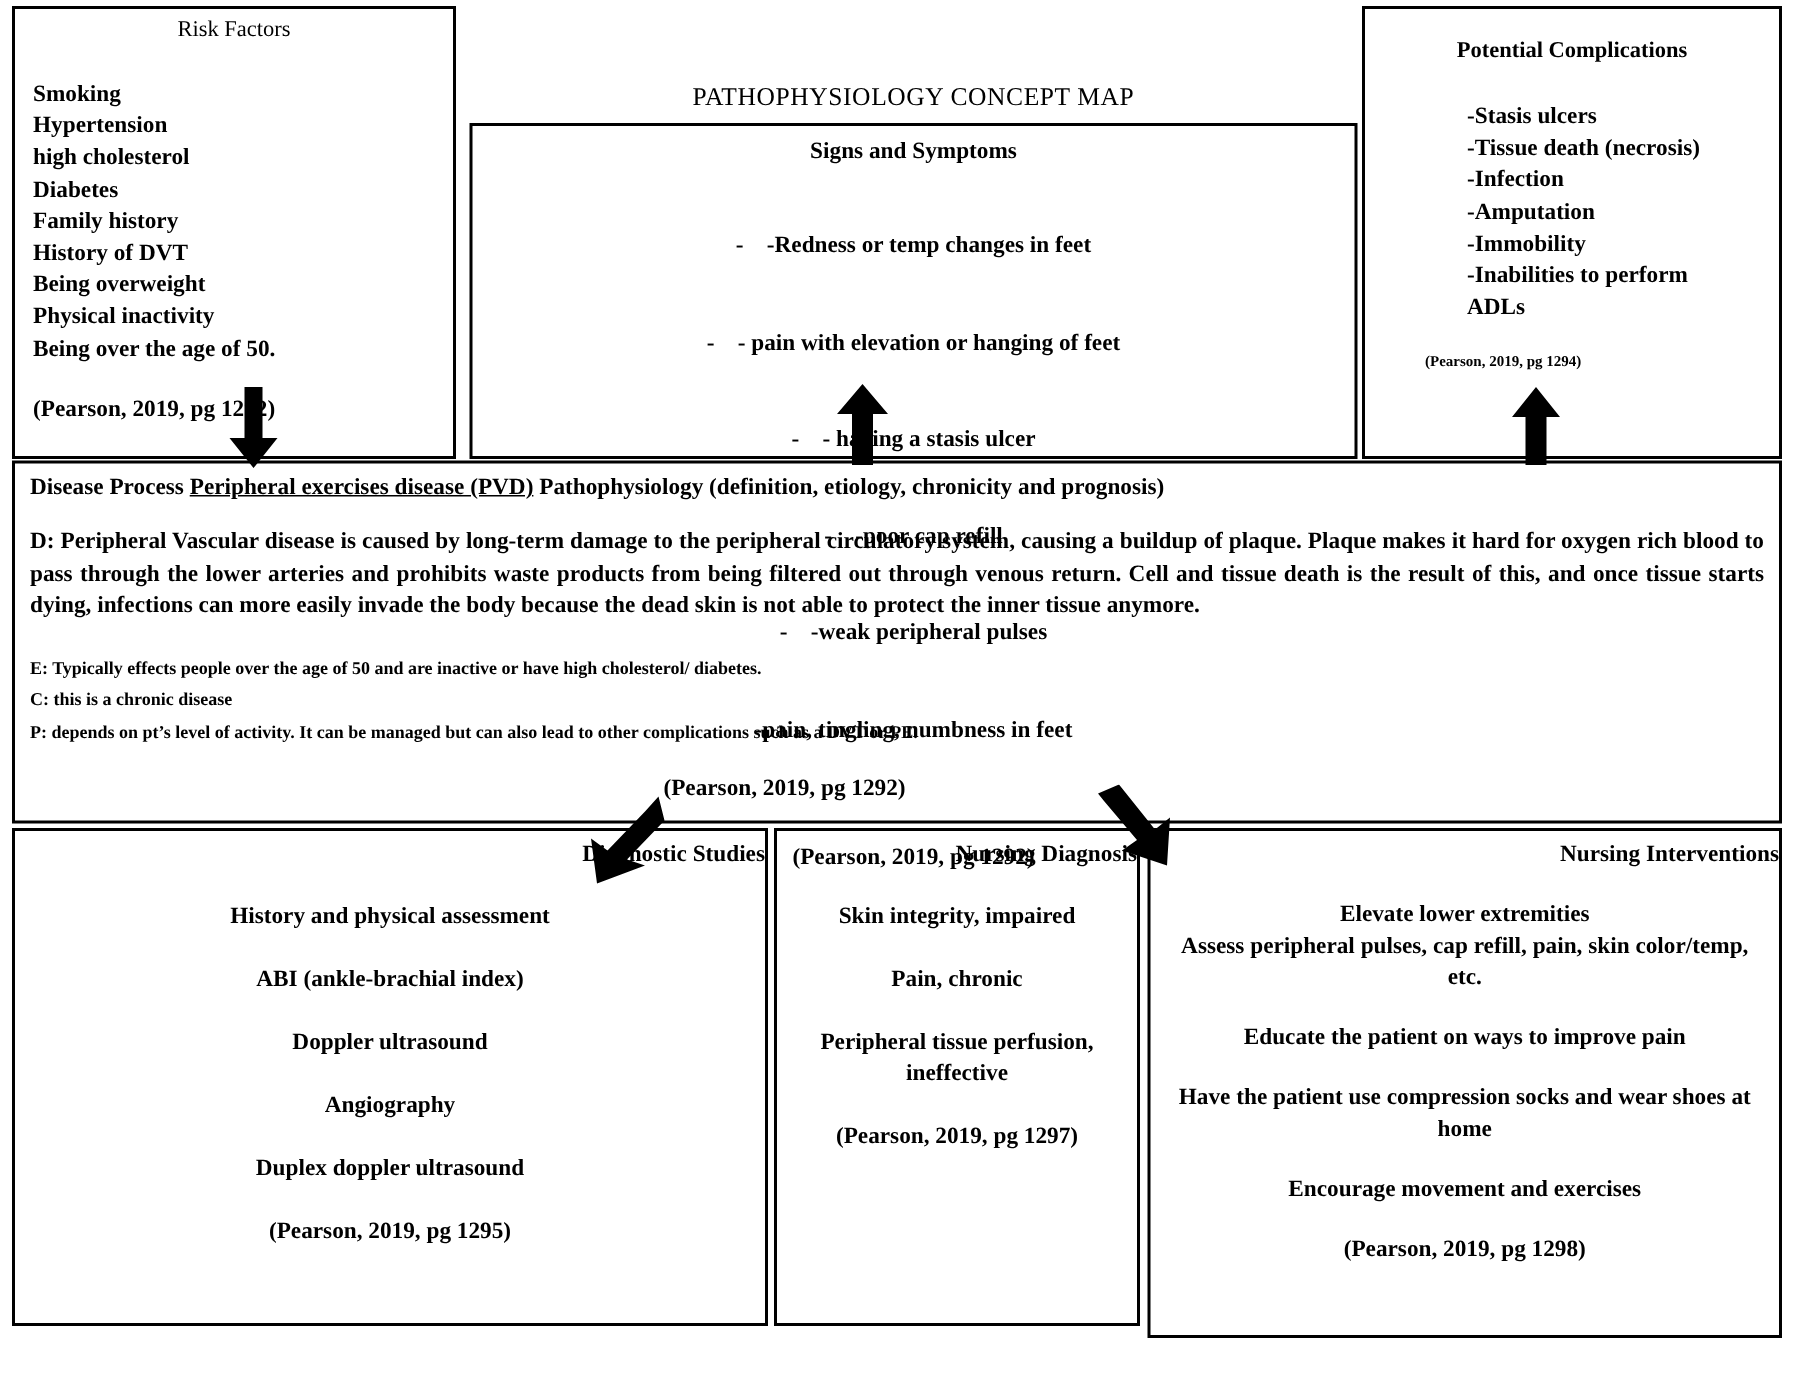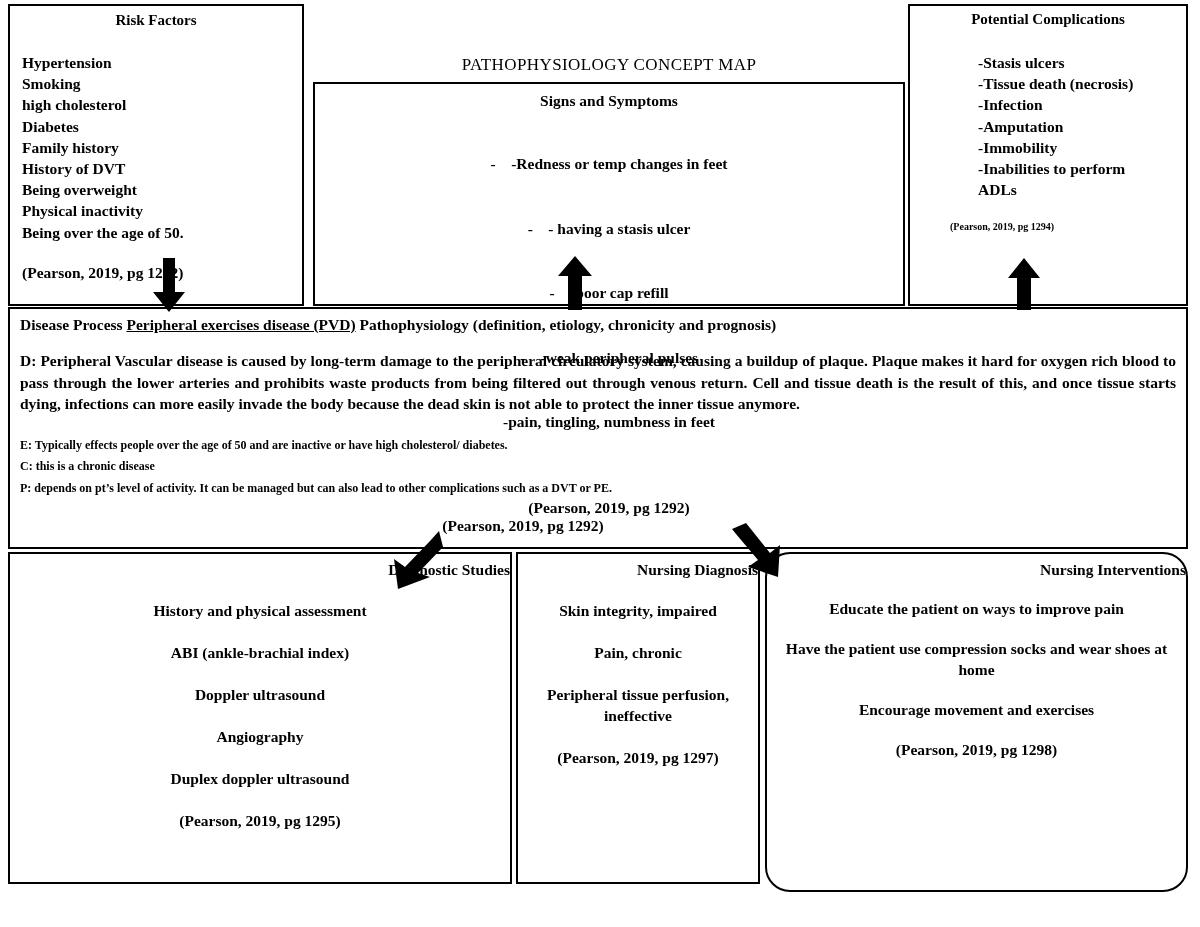--- a/index.html
+++ b/index.html
@@ -25,21 +25,21 @@
     background: #ffffff;
     box-sizing: border-box;
   }
 
   
   #risk-factors-box {
     left: 8px; top: 4px; width: 296px; height: 302px;
     z-index: 5;
   }
   #risk-factors-box .hdr {
-    font-weight: bold;
+    font-weight: normal;
     font-size: 15px;
     text-align: center;
     margin-top: 6px;
   }
   #risk-factors-box .lst {
     font-weight: bold;
     font-size: 15.5px;
     line-height: 21.2px;
     margin: 23px 0 0 12px;
   }
@@ -86,21 +86,21 @@
 
   
   #complications-box {
     left: 908px; top: 4px; width: 280px; height: 302px;
     z-index: 5;
   }
   #complications-box .hdr {
     font-weight: bold;
     font-size: 15px;
     text-align: center;
-    margin-top: 5px;
+    margin-top: 20px;
   }
   #complications-box .lst {
     font-weight: bold;
     font-size: 15.5px;
     line-height: 21.2px;
     margin: 24px 0 0 68px;
   }
   #complications-box .src {
     font-weight: bold;
     font-size: 10px;
@@ -143,21 +143,20 @@
     left: 8px; top: 552px; width: 504px; height: 332px;
     z-index: 3;
   }
   #diagnosis-box {
     left: 516px; top: 552px; width: 244px; height: 332px;
     z-index: 3;
   }
   #interventions-box {
     left: 765px; top: 552px; width: 423px; height: 340px;
     z-index: 3;
-    border-radius: 25px;
   }
   .bbox-hdr {
     font-weight: bold;
     font-size: 15.5px;
     text-align: right;
     margin-top: 7px;
   }
   .bbox-item {
     font-weight: bold;
     font-size: 15.5px;
@@ -173,39 +172,40 @@
   .arrow { position: absolute; z-index: 9; }
 </style>
 </head>
 <body>
 
 <div id="canvas">
 
   <div class="box" id="risk-factors-box">
     <div class="hdr">Risk Factors</div>
     <div class="lst">
+      <div>Smoking</div>
       <div>Hypertension</div>
-      <div>Smoking</div>
       <div>high cholesterol</div>
       <div>Diabetes</div>
       <div>Family history</div>
       <div>History of DVT</div>
       <div>Being overweight</div>
       <div>Physical inactivity</div>
       <div>Being over the age of 50.</div>
     </div>
     <div class="src">(Pearson, 2019, pg 1292)</div>
   </div>
 
   <div id="map-title">PATHOPHYSIOLOGY CONCEPT MAP</div>
 
   <div class="box" id="signs-box">
     <div class="hdr">Signs and Symptoms</div>
     <div class="sym">
       <div>-    -Redness or temp changes in feet</div>
+      <div>-    - pain with elevation or hanging of feet</div>
       <div>-    - having a stasis ulcer</div>
       <div>-    -poor cap refill</div>
       <div>-    -weak peripheral pulses</div>
       <div>-pain, tingling, numbness in feet</div>
     </div>
     <div class="src">(Pearson, 2019, pg 1292)</div>
   </div>
 
   <div class="box" id="complications-box">
     <div class="hdr">Potential Complications</div>
@@ -245,20 +245,22 @@
   <div class="box" id="diagnosis-box">
     <div class="bbox-hdr">Nursing Diagnosis</div>
     <div class="bbox-item">Skin integrity, impaired</div>
     <div class="bbox-item">Pain, chronic</div>
     <div class="bbox-item">Peripheral tissue perfusion, ineffective</div>
     <div class="bbox-item">(Pearson, 2019, pg 1297)</div>
   </div>
 
   <div class="box" id="interventions-box">
     <div class="bbox-hdr">Nursing Interventions</div>
+    <div class="bbox-item first-item" style="white-space:pre-line">Elevate lower extremities
+Assess peripheral pulses, cap refill, pain, skin color/temp, etc.</div>
     <div class="bbox-item">Educate the patient on ways to improve pain</div>
     <div class="bbox-item">Have the patient use compression socks and wear shoes at home</div>
     <div class="bbox-item">Encourage movement and exercises</div>
     <div class="bbox-item">(Pearson, 2019, pg 1298)</div>
   </div>
 
   <svg class="arrow" style="left:152px; top:258px;" width="36" height="60">
     <polygon points="11,0 23,0 23,34 33,34 17,54 1,34 11,34" fill="#000000"></polygon>
   </svg>
 

